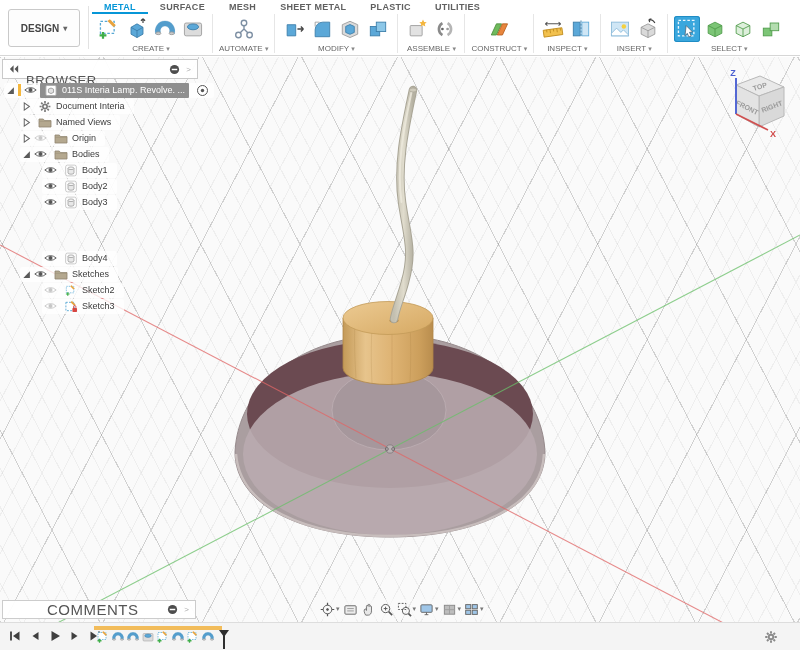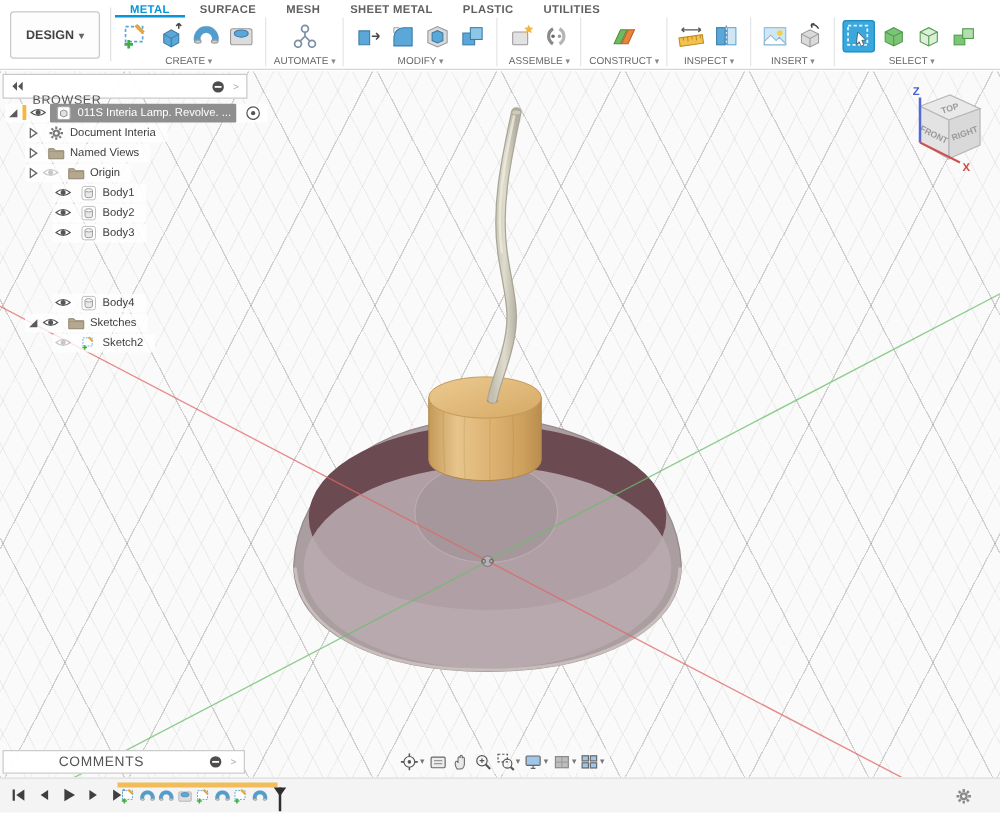--- a/index.html
+++ b/index.html
@@ -41,21 +41,21 @@
     overflow:hidden; }
   .scene { position:absolute; left:0; top:0; width:800px; height:565px; }
 
   
   .viewcube { position:absolute; top:6px; right:2px; width:92px; height:92px; cursor:pointer; }
 
   
   .browser { position:absolute; left:2px; top:2px; width:196px; }
   .bp-header { height:20px; background:rgba(255,255,255,.95); border:1px solid #c9c9c9;
     display:flex; align-items:center; padding:0 6px; gap:6px; }
-  .bp-title { font-size:10px; letter-spacing:.5px; color:#555; flex:1;margin-top:23px; }
+  .bp-title { font-size:13px; letter-spacing:.5px; color:#555; flex:1;margin-top:23px; }
   .panel-pop { font-size:8px; color:#aaa; }
   .btree { padding-top:3px; }
   .trow { display:flex; align-items:center; height:16px; margin-bottom:0px; cursor:pointer; }
   .trow-chipwrap { display:inline-flex; align-items:center; background:rgba(255,255,255,.78);
     border-radius:2px; padding:0 5px 0 2px; height:15px; gap:3px; }
   .texp { width:9px; height:9px; display:inline-flex; }
   .texp svg { width:9px; height:9px; }
   .active-marker { width:3px; height:12px; background:#f5b73c; display:inline-block; }
   .teye { width:13px; height:10px; display:inline-flex; }
   .teye svg { width:13px; height:10px; }
@@ -67,21 +67,21 @@
   .tchip.sel { background:#8f8f8f; }
   .tchip.sel .tlabel { color:#fff; }
   .ttarget { width:13px; height:13px; margin-left:4px; display:inline-flex; background:#fff;
     border-radius:50%; }
   .ttarget svg { width:13px; height:13px; }
 
   
   .comments { position:absolute; left:2px; bottom:3px; width:194px; height:19px;
     background:rgba(255,255,255,.95); border:1px solid #cccccc; display:flex; align-items:center;
     padding:0 6px; gap:6px; }
-  .cm-title { font-size:11px; letter-spacing:.5px; color:#555; flex:1; margin-left:38px; }
+  .cm-title { font-size:15px; letter-spacing:.5px; color:#555; flex:1; margin-left:38px; }
 
   
   .navbar { position:absolute; left:316px; bottom:3px; height:20px; display:flex; gap:3px;
     align-items:center; padding:0 4px; background:rgba(250,250,250,.6); border-radius:3px; }
   .navitem { display:flex; align-items:center; gap:1px; cursor:pointer; }
   .navitem svg { width:15px; height:15px; }
   .navitem .caret { font-size:7px; color:#777; }
 
   
   .timelinebar { position:absolute; left:0; right:0; bottom:0; height:28px; background:#f4f4f4;
@@ -470,20 +470,44 @@
                 <span class="ticon">
                   <svg viewBox="0 0 14 12">
                     <path d="M1 2.5 h4.2 l1.4 1.6 H13 V10.5 H1 Z" fill="#b4a88f" stroke="#8f8470" stroke-width="0.8"></path>
                     <path d="M1 4.8 H13" stroke="#9c9179" stroke-width="0.6"></path>
                   </svg>
                 </span>
                 <span class="tlabel">Origin</span>
               </span>
             </span>
           </div>
+          <div class="trow" style="padding-left: 18px;">
+            <span class="trow-chipwrap">
+              <span class="texp">
+                <svg viewBox="0 0 8 8">
+                  <path d="M7 1.2 L7 7 L1.2 7 Z" fill="#5a5a5a"></path>
+                </svg>
+              </span>
+              <span class="teye ">
+                <svg viewBox="0 0 13 10">
+                  <path d="M0.8 5 Q6.5 0.2 12.2 5 Q6.5 9.8 0.8 5 Z" fill="#fff" stroke="#555" stroke-width="0.9"></path>
+                  <circle cx="6.5" cy="5" r="2" fill="#555"></circle>
+                </svg>
+              </span>
+              <span class="tchip ">
+                <span class="ticon">
+                  <svg viewBox="0 0 14 12">
+                    <path d="M1 2.5 h4.2 l1.4 1.6 H13 V10.5 H1 Z" fill="#b4a88f" stroke="#8f8470" stroke-width="0.8"></path>
+                    <path d="M1 4.8 H13" stroke="#9c9179" stroke-width="0.6"></path>
+                  </svg>
+                </span>
+                <span class="tlabel">Bodies</span>
+              </span>
+            </span>
+          </div>
           <div class="trow" style="padding-left: 40px;">
             <span class="trow-chipwrap">
               <span class="teye ">
                 <svg viewBox="0 0 13 10">
                   <path d="M0.8 5 Q6.5 0.2 12.2 5 Q6.5 9.8 0.8 5 Z" fill="#fff" stroke="#555" stroke-width="0.9"></path>
                   <circle cx="6.5" cy="5" r="2" fill="#555"></circle>
                 </svg>
               </span>
               <span class="tchip ">
                 <span class="ticon">
@@ -591,20 +615,41 @@
               </span>
               <span class="tchip ">
                 <span class="ticon">
                   <svg viewBox="0 0 28 28">
                     <rect x="4" y="5" width="16" height="14" fill="#fff" stroke="#57a8d4" stroke-width="1.5" stroke-dasharray="3 2"></rect>
                     <polygon points="15,2.5 22,9.5 19.2,11.6 12.2,4.6" fill="#e8a33d"></polygon>
                     <path d="M7 17.5 v8 M3 21.5 h8" stroke="#3fae49" stroke-width="2.6"></path>
                   </svg>
                 </span>
                 <span class="tlabel">Sketch2</span>
+              </span>
+            </span>
+          </div>
+          <div class="trow" style="padding-left: 40px;">
+            <span class="trow-chipwrap">
+              <span class="teye dim">
+                <svg viewBox="0 0 13 10">
+                  <path d="M0.8 5 Q6.5 0.2 12.2 5 Q6.5 9.8 0.8 5 Z" fill="#fff" stroke="#555" stroke-width="0.9"></path>
+                  <circle cx="6.5" cy="5" r="2" fill="#555"></circle>
+                </svg>
+              </span>
+              <span class="tchip ">
+                <span class="ticon">
+                  <svg viewBox="0 0 14 14">
+                    <rect x="1.5" y="2.5" width="9" height="9" fill="#fff" stroke="#57a8d4" stroke-width="1" stroke-dasharray="2 1.4"></rect>
+                    <polygon points="8,1 12,5 10.4,6.3 6.4,2.3" fill="#e8a33d"></polygon>
+                    <rect x="8.5" y="8.5" width="5" height="4.5" rx="0.8" fill="#d64541"></rect>
+                    <path d="M9.7 8.5 v-1.2 a1.3 1.3 0 0 1 2.6 0 v1.2" fill="none" stroke="#d64541" stroke-width="1"></path>
+                  </svg>
+                </span>
+                <span class="tlabel">Sketch3</span>
               </span>
             </span>
           </div>
         </div>
     </div>
 
     <div class="comments">
       <span class="cm-title">COMMENTS</span>
       <svg width="11" height="11" viewBox="0 0 12 12">
         <circle cx="6" cy="6" r="5" fill="#4d4d4d"></circle>

